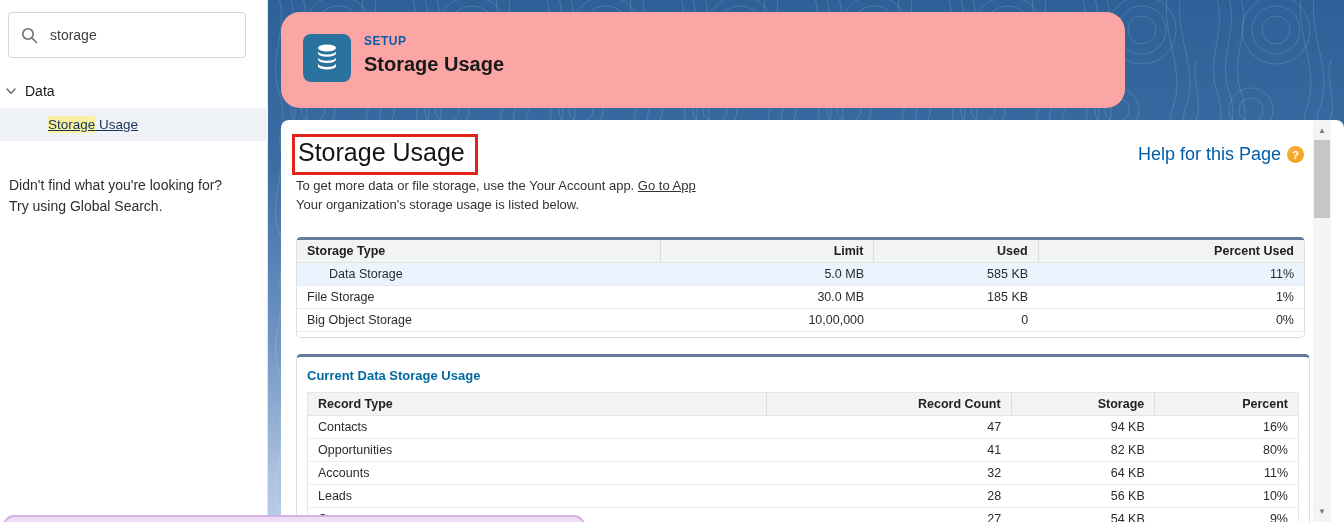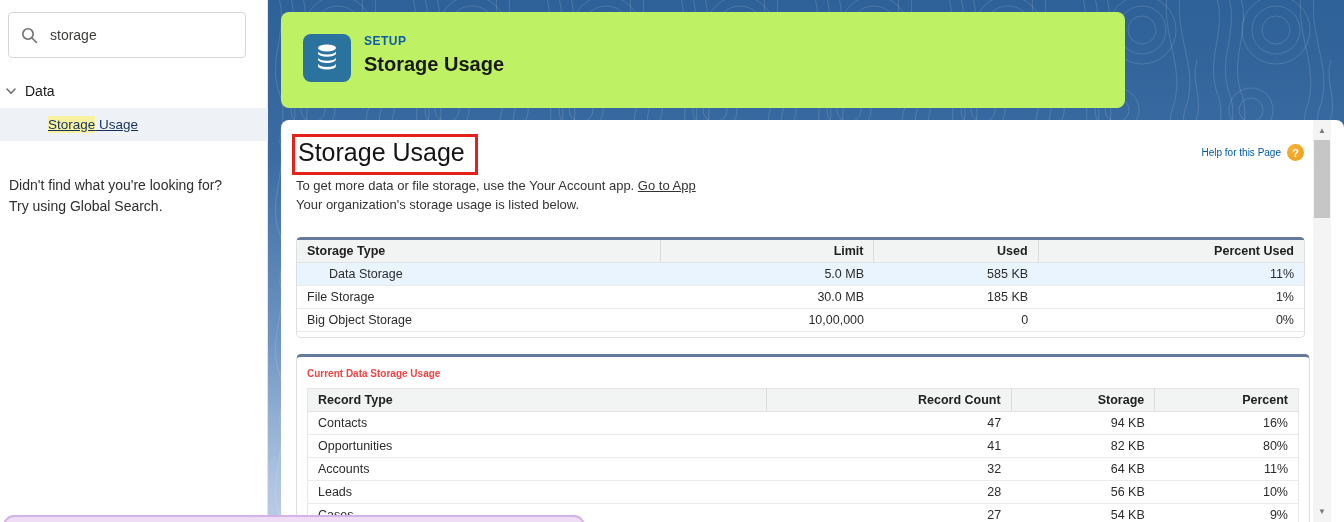--- a/index.html
+++ b/index.html
@@ -51,21 +51,21 @@
   
   .main-bg {
     position:absolute; left:268px; top:0; right:0; height:522px;
     background:linear-gradient(180deg,#2e6197 0%,#3a6ba2 30%,#6f94c2 65%,#aec3e0 92%,#b9cce6 100%);
   }
   .main-bg svg.topo { position:absolute; inset:0; width:100%; height:100%; }
 
   
   .header-card {
     position:absolute; left:281px; top:12px; width:844px; height:96px;
-    background:#bef264; border-radius:8px; z-index:6;
+    background:#fca5a5; border-radius:19px; z-index:6;
   }
   .icon-tile {
     position:absolute; left:22px; top:22px; width:48px; height:48px;
     border-radius:8px; display:flex; align-items:center; justify-content:center;
   }
   .header-texts { position:absolute; left:83px; top:22px; }
   .setup-eyebrow {
     font-size:12px; font-weight:bold; color:#0b5cab; letter-spacing:0.5px;
   }
   .header-title {
@@ -81,39 +81,39 @@
     position:absolute; left:11px; top:14px;
     border:3px solid #e32219; padding:1px 10px 5px 3px;
   }
   .content-h1 {
     font-size:25px; font-weight:normal; color:#141414; white-space:nowrap;
   }
   .help-row {
     position:absolute; top:24px; right:40px;
     display:flex; align-items:center; gap:6px;
   }
-  .help-link { font-size:10px; color:#015ba7; text-decoration:none; cursor:pointer; }
+  .help-link { font-size:18px; color:#015ba7; text-decoration:none; cursor:pointer; }
   .help-icon {
     width:17px; height:17px; border-radius:50%;
     background:radial-gradient(circle at 35% 30%, #f7b13a, #ef9d13);
     color:#fff; font-size:11px; font-weight:bold;
     display:flex; align-items:center; justify-content:center; cursor:pointer;
   }
   .desc { position:absolute; left:15px; top:56px; font-size:13px; color:#333; line-height:19px; }
   .desc a { color:#333; text-decoration:underline; cursor:pointer; }
 
   
   .block {
     position:absolute; left:15px;
     border:1px solid #dadfe4; border-top:3px solid #64799b; border-radius:5px;
     background:#fff;
   }
   .block-1 { top:117px; width:1009px; padding-bottom:5px; }
   .block-2 { top:234px; width:1014px; height:300px; padding:8px 10px 0 10px; }
-  .block-title { font-size:10px; font-weight:bold; color:#ef4444; margin:3px 0 9px 0; }
+  .block-title { font-size:13px; font-weight:bold; color:#0369a1; margin:3px 0 9px 0; }
 
   table.sf { border-collapse:collapse; width:100%; font-size:12.5px; table-layout:fixed; }
   table.sf th {
     background:#f2f3f3; font-weight:bold; color:#212121; text-align:left;
     padding:4px 10px; height:22px; border-bottom:1px solid #e3e3e3;
   }
   table.sf th + th { border-left:1px solid #dcdcdc; }
   table.sf td {
     padding:4px 10px; height:23px; color:#2b2b2b;
     border-bottom:1px solid #ebebeb; background:#fff;

